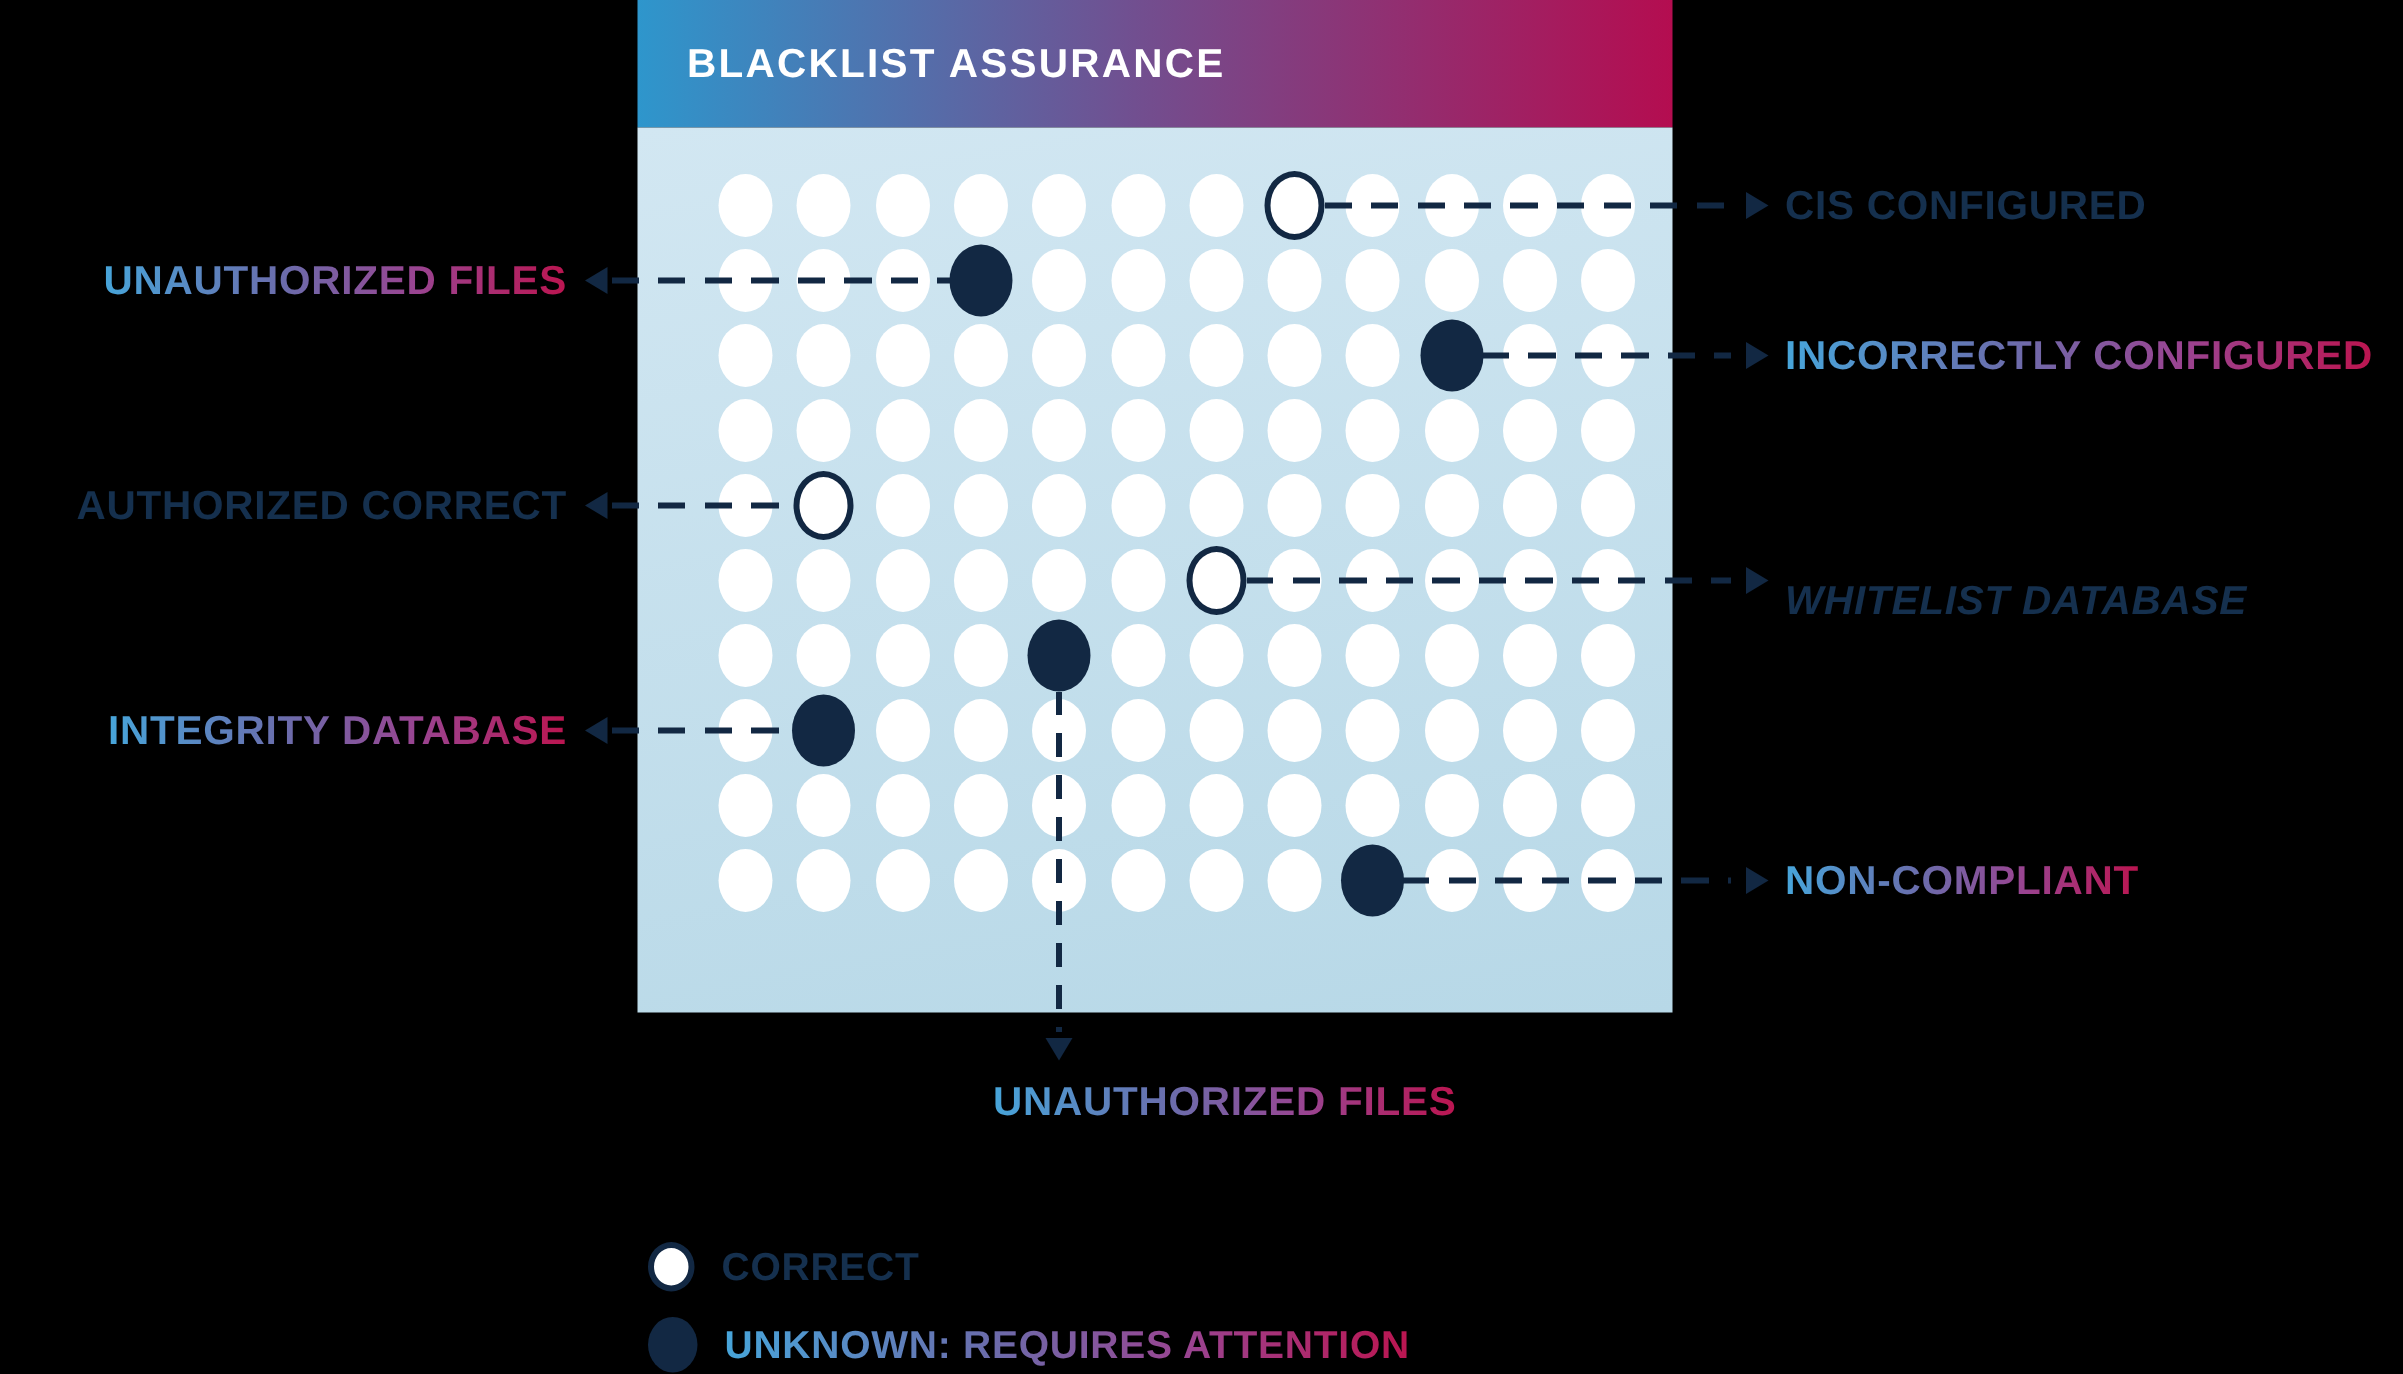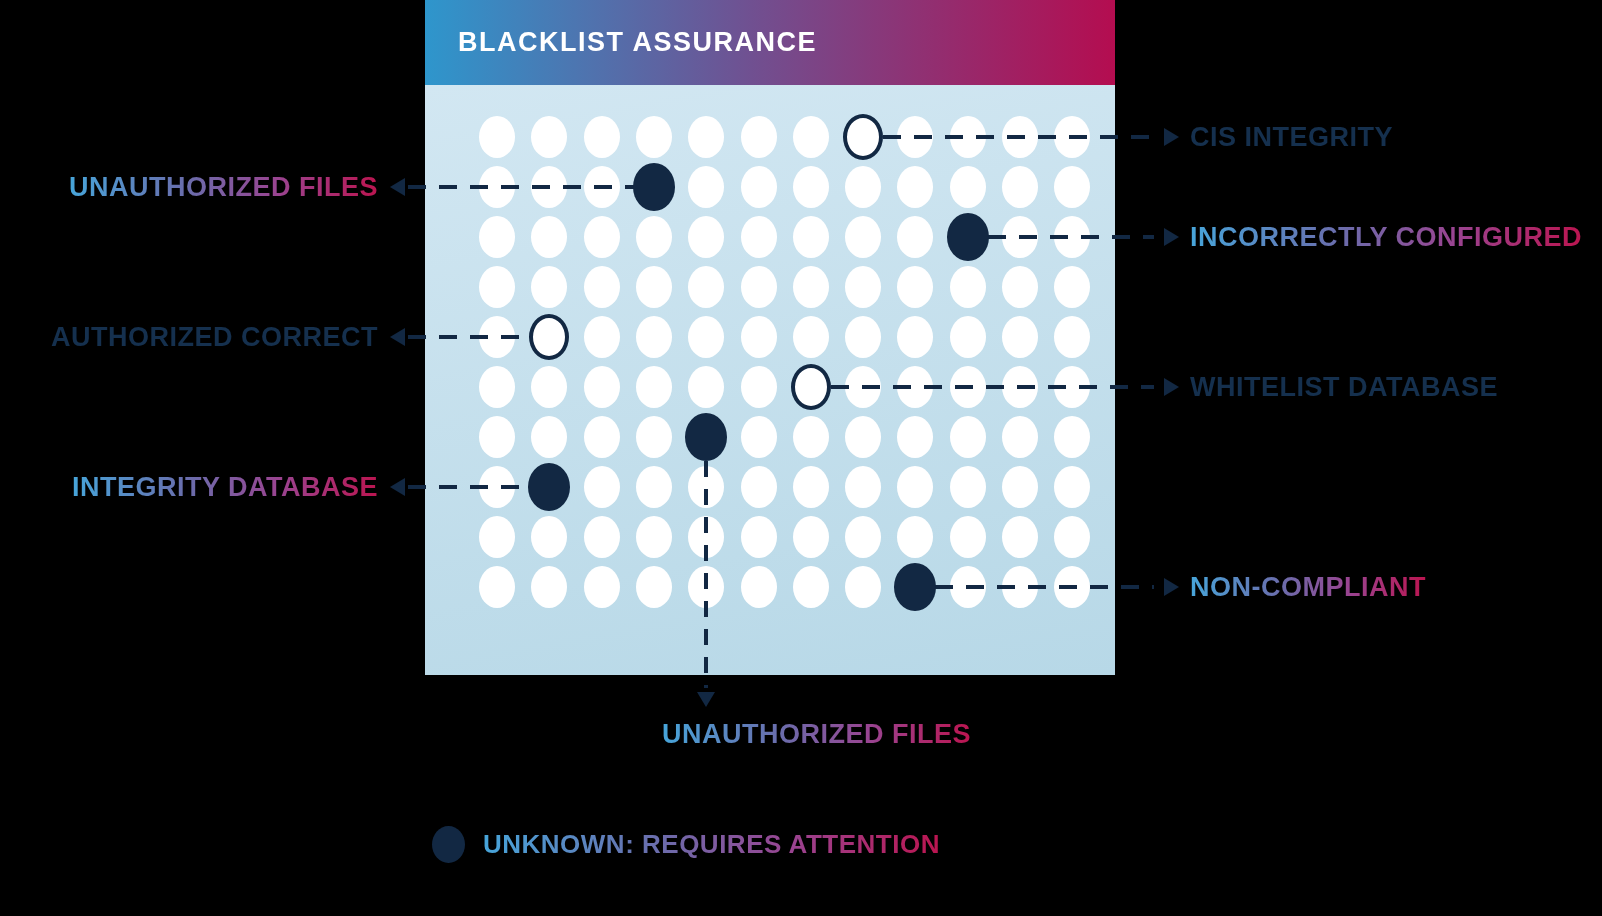--- a/index.html
+++ b/index.html
@@ -60,45 +60,49 @@
 <body>
 
 <div id="canvas">
   <div class="panel-header">
     <span class="panel-title">BLACKLIST ASSURANCE</span>
   </div>
   <div class="panel-body"></div>
   <div id="overlay">
       <div class="dash-h" style="left: 883.1px; top: 135px; width: 270.9px;"></div>
       <div class="arrow right" style="left: 1164px; top: 128px;"></div>
-      <div class="callout-label navy-text" style="left: 1190px; top: 119px;">CIS INTEGRITY</div>
+      <div class="callout-label navy-text" style="left: 1190px; top: 119px;">CIS CONFIGURED</div>
       <div class="dash-h" style="left: 408px; top: 185px; width: 225.9px;"></div>
       <div class="arrow left" style="left: 390px; top: 178px;"></div>
       <div class="callout-label grad-text align-right" style="right: 1224px; top: 169px;">UNAUTHORIZED FILES</div>
       <div class="dash-h" style="left: 987.7px; top: 235px; width: 166.3px;"></div>
       <div class="arrow right" style="left: 1164px; top: 228px;"></div>
       <div class="callout-label grad-text" style="left: 1190px; top: 219px;">INCORRECTLY CONFIGURED</div>
       <div class="dash-h" style="left: 408px; top: 335px; width: 121.3px;"></div>
       <div class="arrow left" style="left: 390px; top: 328px;"></div>
       <div class="callout-label navy-text align-right" style="right: 1224px; top: 319px;">AUTHORIZED CORRECT</div>
       <div class="dash-h" style="left: 830.8px; top: 385px; width: 323.2px;"></div>
       <div class="arrow right" style="left: 1164px; top: 378px;"></div>
-      <div class="callout-label navy-text" style="left: 1190px; top: 369px;">WHITELIST DATABASE</div>
+      <div class="callout-label navy-text" style="left: 1190px; top: 382px; font-style: italic;">WHITELIST DATABASE</div>
       <div class="dash-v" style="left: 704.2px; top: 461px; height: 227px;"></div>
       <div class="arrow down" style="left: 697.2px; top: 692px;"></div>
       <div class="callout-label grad-text" style="left: 662px; top: 716px;">UNAUTHORIZED FILES</div>
       <div class="dash-h" style="left: 408px; top: 485px; width: 121.3px;"></div>
       <div class="arrow left" style="left: 390px; top: 478px;"></div>
       <div class="callout-label grad-text align-right" style="right: 1224px; top: 469px;">INTEGRITY DATABASE</div>
       <div class="dash-h" style="left: 935.4px; top: 585px; width: 218.6px;"></div>
       <div class="arrow right" style="left: 1164px; top: 578px;"></div>
       <div class="callout-label grad-text" style="left: 1190px; top: 569px;">NON-COMPLIANT</div>
     </div>
 
   <div class="legend">
+    <div class="legend-row">
+      <span class="legend-swatch correct"></span>
+      <span class="legend-label navy-text">CORRECT</span>
+    </div>
     <div class="legend-row">
       <span class="legend-swatch unknown"></span>
       <span class="legend-label grad-text">UNKNOWN: REQUIRES ATTENTION</span>
     </div>
   </div>
 <div class="dot" style="left: 497px; top: 137px;"></div>
     <div class="dot" style="left: 549.3px; top: 137px;"></div>
     <div class="dot" style="left: 601.6px; top: 137px;"></div>
     <div class="dot" style="left: 653.9px; top: 137px;"></div>
     <div class="dot" style="left: 706.2px; top: 137px;"></div>

